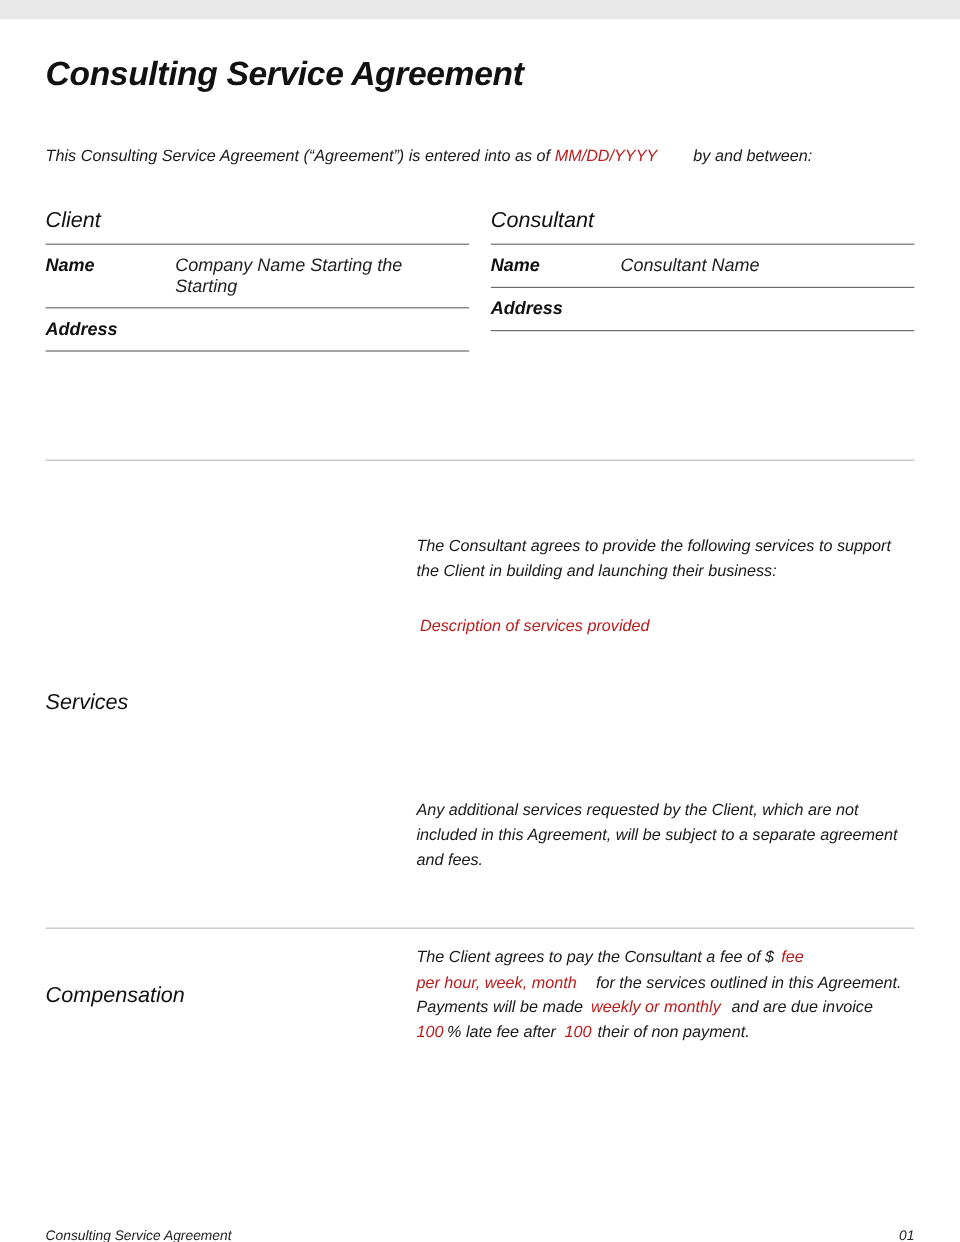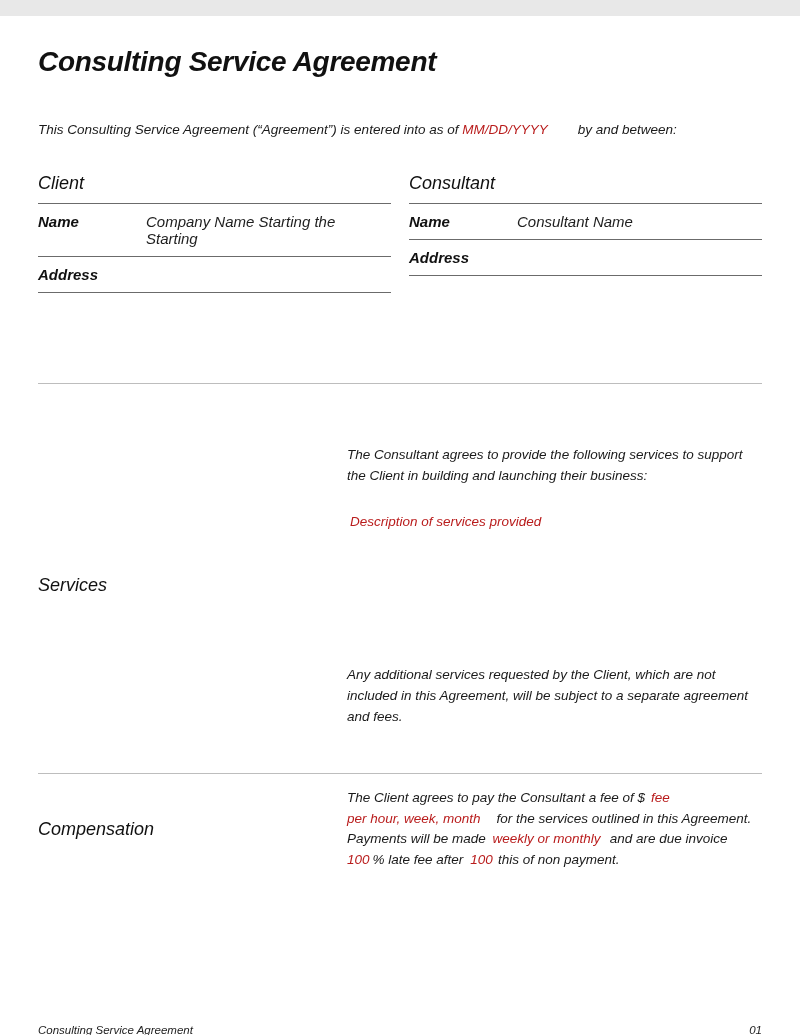--- a/index.html
+++ b/index.html
@@ -165,21 +165,21 @@
     </div>
 
     <div class="section section-compensation">
       <div class="section-label-cell">
         <div class="section-label">Compensation</div>
       </div>
       <div class="section-body">
         <div class="comp-line"><span>The Client agrees to pay the Consultant a fee of $</span><span class="fill fee-fill">fee</span></div>
         <div class="comp-line"><span class="fill">per hour, week, month</span><span class="period-suffix">for the services outlined in this Agreement.</span></div>
         <div class="comp-line"><span>Payments will be made</span> <span class="fill freq-fill">weekly or monthly</span><span>and are due invoice</span></div>
-        <div class="comp-line"><span class="fill late-fee-fill">100</span><span>% late fee after</span><span class="fill late-days-fill">100</span><span>this of non payment.</span></div>
+        <div class="comp-line"><span class="fill late-fee-fill">100</span><span>% late fee after</span><span class="fill late-days-fill">100</span><span>their of non payment.</span></div>
       </div>
     </div>
 
   </div>
 
   <div class="footer">
     <span>Consulting Service Agreement</span>
     <span>01</span>
   </div>
 </div>

